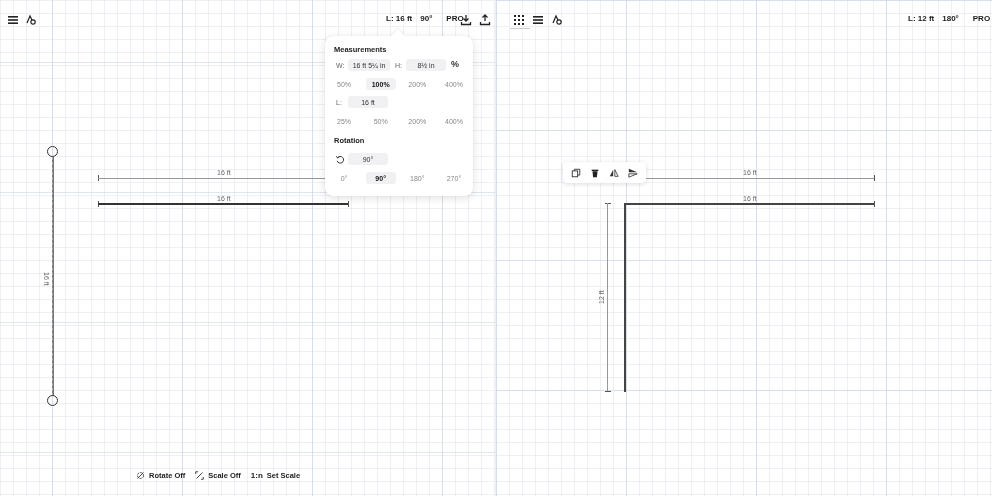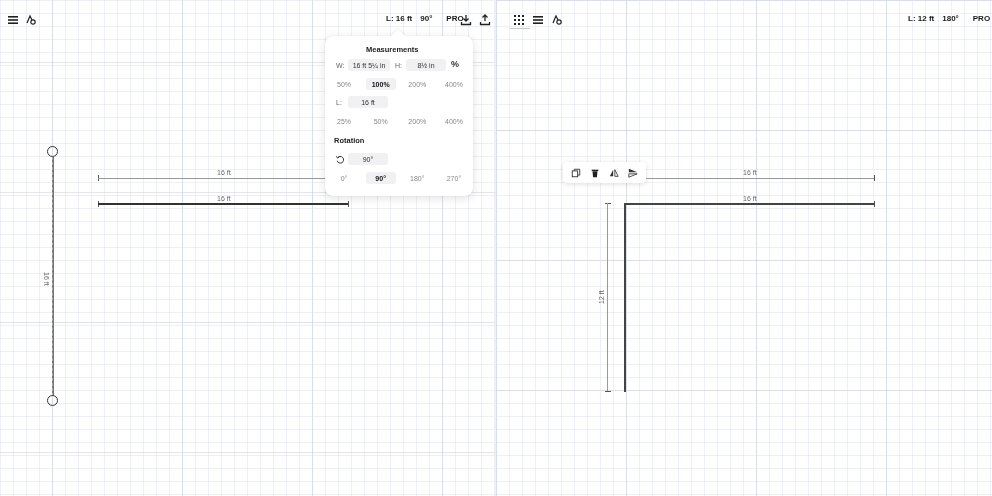--- a/index.html
+++ b/index.html
@@ -113,21 +113,21 @@
   <div class="tick-v" style="left:98px;top:175px;"></div>
   <div class="hline" style="left:98px;top:178px;width:240px;background:#999;"></div>
   <div class="dim-label" style="left:217px;top:169px;">16 ft</div>
 
   <div class="tick-v" style="left:98px;top:201px;"></div>
   <div class="hline" style="left:98px;top:203px;width:251px;height:2px;background:#333;"></div>
   <div class="tick-v" style="left:348px;top:201px;"></div>
   <div class="dim-label" style="left:217px;top:195px;">16 ft</div>
 
   <div class="popover">
-    <div class="pop-heading" style="top:9px;margin-left:32px;">Measurements</div>
+    <div class="pop-heading" style="top:9px;">Measurements</div>
 
     <div class="pop-label" style="left:11px;top:26px;">W:</div>
     <div class="pop-field" style="left:23px;top:23px;width:42px;">16 ft 5¼ in</div>
     <div class="pop-label" style="left:70px;top:26px;">H:</div>
     <div class="pop-field" style="left:81px;top:23px;width:40px;">8½ in</div>
     <div style="position:absolute;left:126px;top:23px;font-size:9px;font-weight:bold;color:#333;cursor:pointer;"><span>%</span></div>
 
     <div class="pop-opts" style="top:42px;">
       <div class="pop-opt">50%</div>
       <div class="pop-opt active">100%</div>
@@ -155,20 +155,39 @@
     <div class="pop-field" style="left:23px;top:117px;width:40px;">90°</div>
 
     <div class="pop-opts" style="top:136px;">
       <div class="pop-opt">0°</div>
       <div class="pop-opt active">90°</div>
       <div class="pop-opt">180°</div>
       <div class="pop-opt">270°</div>
     </div>
   </div>
 
+  <div class="bottom-bar" style="left:131px;">
+    <div class="bb-item">
+      <svg viewBox="0 0 12 12">
+          <circle cx="6" cy="6" r="4" fill="none" stroke="#333" stroke-width="1.2" stroke-dasharray="3 1.5"></circle>
+          <path d="M2 10 L10 2" stroke="#333" stroke-width="1.2"></path>
+        </svg>
+      <span>Rotate Off</span>
+    </div>
+    <div class="bb-item">
+      <svg viewBox="0 0 12 12">
+          <path d="M1 1 L4 1 M1 1 L1 4 M11 11 L8 11 M11 11 L11 8 M2 10 L10 2" fill="none" stroke="#333" stroke-width="1.2"></path>
+        </svg>
+      <span>Scale Off</span>
+    </div>
+    <div class="bb-item">
+      <span style="font-size:8px;">1:n</span>
+      <span>Set Scale</span>
+    </div>
+  </div>
 </div>
 
 <div class="panel-divider"></div>
 
 <div id="panel-right" class="panel">
 
   <div class="icon-btn" style="left:14px;top:11px;">
     <svg viewBox="0 0 12 12">
       <g fill="#222">
           <rect x="1" y="1" width="2" height="2"></rect>

